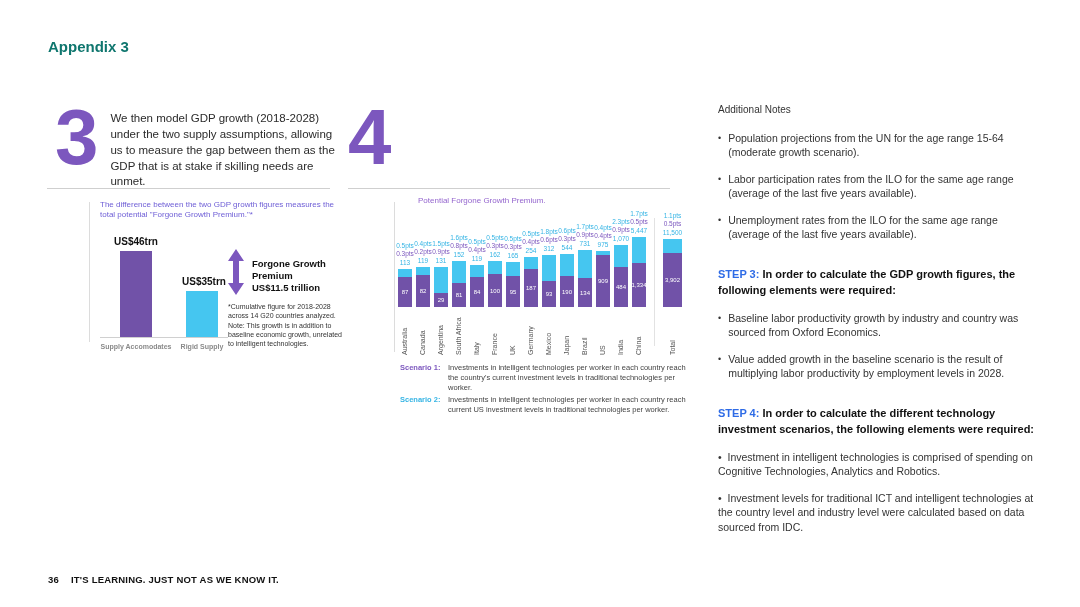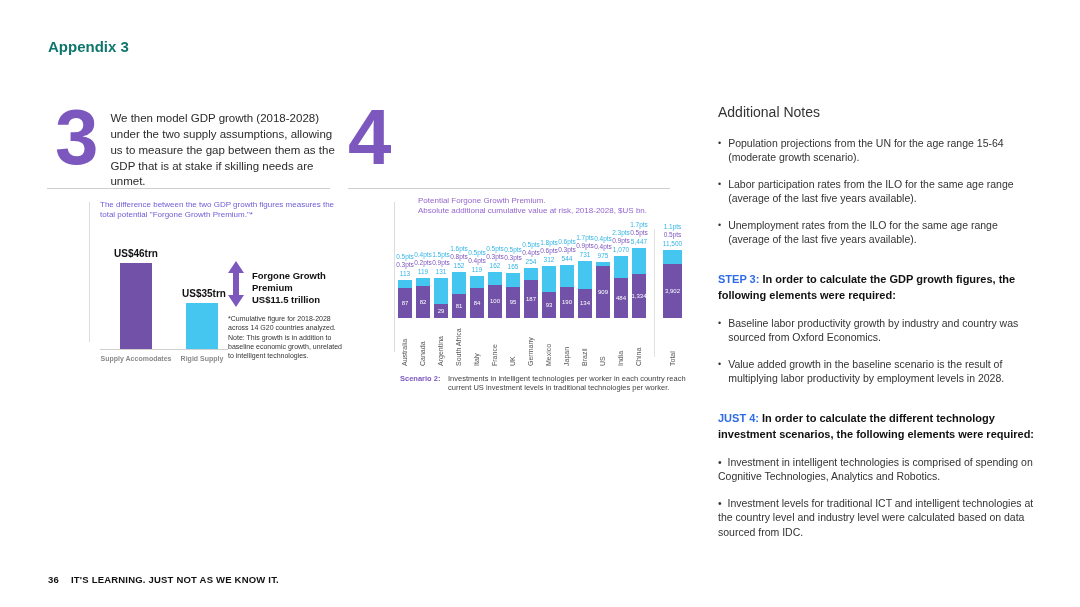--- a/index.html
+++ b/index.html
@@ -19,21 +19,21 @@
   .rule { position:absolute; top:188px; height:1px; background:#cfcfcf; }
   .rule-3 { left:47px; width:283px; }
   .rule-4 { left:348px; width:322px; }
   .vline { position:absolute; width:1px; background:#dcdcdc; }
   .vline-left { left:89px; top:202px; height:140px; }
   .vline-mid { left:394px; top:202px; height:150px; }
 
   
   .left-panel { position:absolute; left:100px; top:200px; width:290px; }
   .mini-caption { font-size:8px; line-height:1.3; color:#6e5ed6; width:250px; }
-  .mini-chart { position:relative; width:285px; height:109px; margin-top:20px; }
+  .mini-chart { position:relative; width:285px; height:109px; margin-top:8px; }
   .mini-chart .baseline { position:absolute; left:0; bottom:0; width:128px; height:1px; background:#d0d0d0; }
   .mbar { position:absolute; bottom:1px; width:32px; }
   .mbar-1 { left:20px; height:86px; background:#7152a8; }
   .mbar-2 { left:86px; height:46px; background:#45c6f0; }
   .mbar-label { position:absolute; font-size:10px; font-weight:bold; color:#111; white-space:nowrap; }
   .mbar-label-1 { left:14px; bottom:91px; }
   .mbar-label-2 { left:82px; bottom:51px; }
   .maxis { position:absolute; bottom:-12px; font-size:7px; font-weight:bold; color:#8a8a8a; white-space:nowrap; transform:translateX(-50%); }
   .maxis-1 { left:36px; } .maxis-2 { left:102px; }
   .mini-annot { position:absolute; left:128px; top:20px; display:flex; align-items:flex-end; }
@@ -58,21 +58,21 @@
   .total-divider { position:absolute; left:256px; top:8px; height:128px; width:1px; background:#e2e2e2; }
   .legend { margin-top:8px; margin-left:2px; }
   .legend-row { display:flex; font-size:7.5px; line-height:1.3; margin-bottom:3px; }
   .legend-label { font-weight:bold; width:48px; flex:none; }
   .legend-row:nth-child(1) .legend-label { color:#7c57be; }
   .legend-row:nth-child(2) .legend-label { color:#35b4e4; }
   .legend-text { color:#444; width:240px; }
 
   
   .notes { position:absolute; left:718px; top:104px; width:324px; }
-  .notes-title { font-size:14px; color:#333; margin-bottom:16px; font-weight:normal; }
+  .notes-title { font-size:10px; color:#333; margin-bottom:16px; font-weight:normal; }
   .step { margin-bottom:24px; }
   .step-head { font-size:11px; font-weight:bold; color:#111; line-height:1.5; }
   .step-label { color:#2e6be6; margin-right:3px; }
   .bullet { display:flex; font-size:10.5px; line-height:1.38; color:#333; margin-top:12px; }
   .bullet .dot { flex:none; margin-right:7px; font-size:9px; padding-top:1px; color:#333; }
   .bullet-flush { font-size:10.5px; line-height:1.38; color:#333; margin-top:12px; }
 
   .footer { position:absolute; left:48px; top:574px; font-size:9.5px; font-weight:bold; color:#111; letter-spacing:0.2px; }
   .footer .pageno { margin-right:12px; }
 </style>
@@ -112,21 +112,20 @@
         <span style="display:block">US$11.5 trillion</span>
       </div>
     </div>
     <div class="mini-footnote">*Cumulative figure for 2018-2028 across 14 G20 countries analyzed. Note: This growth is in addition to baseline economic growth, unrelated to intelligent technologies.</div>
   </div>
 </div>
 
 <div class="right-panel">
   <div class="rc-caption">
     <div>Potential Forgone Growth Premium.</div>
-    <div>Absolute additional cumulative value at risk, 2018-2028, $US bn.</div>
   </div>
   <div class="stacked-chart">
     <div class="total-divider"></div>
   <div class="bgroup">
         <div class="blabels">
           <div class="pts2">0.5pts</div>
           <div class="pts1">0.3pts</div>
           <div class="btotal">113</div>
         </div>
         <div class="seg2" style="height:8px"></div>
@@ -299,20 +298,24 @@
         </div>
         <div class="seg2" style="height:14px"></div>
         <div class="seg1" style="height:54px">
           <span>3,902</span>
         </div>
         <div class="cname">Total</div>
       </div>
     </div>
   <div class="legend">
       <div class="legend-row">
+        <span class="legend-label">Scenario 1:</span>
+        <span class="legend-text">Investments in intelligent technologies per worker in each country reach the country's current investment levels in traditional technologies per worker.</span>
+      </div>
+      <div class="legend-row">
         <span class="legend-label">Scenario 2:</span>
         <span class="legend-text">Investments in intelligent technologies per worker in each country reach current US investment levels in traditional technologies per worker.</span>
       </div>
     </div>
 </div>
 
 <div class="notes">
   <div class="notes-title">Additional Notes</div>
   <div id="steps-host">
       <div class="step">
@@ -334,21 +337,21 @@
         <div class="bullet">
           <span class="dot">•</span>
           <span>Baseline labor productivity growth by industry and country was sourced from Oxford Economics.</span>
         </div>
         <div class="bullet">
           <span class="dot">•</span>
           <span>Value added growth in the baseline scenario is the result of multiplying labor productivity by employment levels in 2028.</span>
         </div>
       </div>
       <div class="step">
-        <div class="step-head"><span class="step-label">JUST 4:</span><span>In order to calculate the different technology investment scenarios, the following elements were required:</span></div>
+        <div class="step-head"><span class="step-label">STEP 4:</span><span>In order to calculate the different technology investment scenarios, the following elements were required:</span></div>
         <div class="bullet-flush">•&nbsp; Investment in intelligent technologies is comprised of spending on Cognitive Technologies, Analytics and Robotics.</div>
         <div class="bullet-flush">•&nbsp; Investment levels for traditional ICT and intelligent technologies at the country level and industry level were calculated based on data sourced from IDC.</div>
       </div>
     </div>
 </div>
 
 <div class="footer">
   <span class="pageno">36</span><span>IT'S LEARNING. JUST NOT AS WE KNOW IT.</span>
 </div>
 

